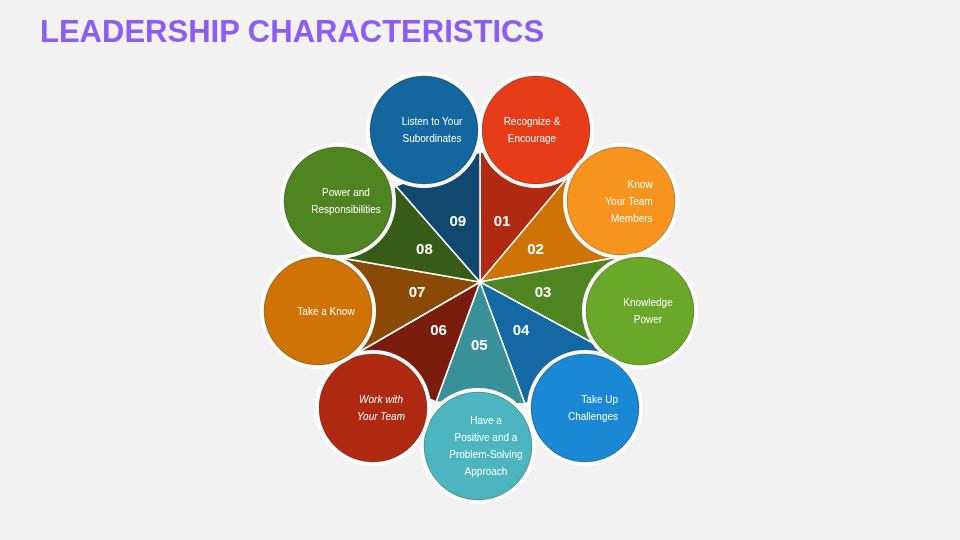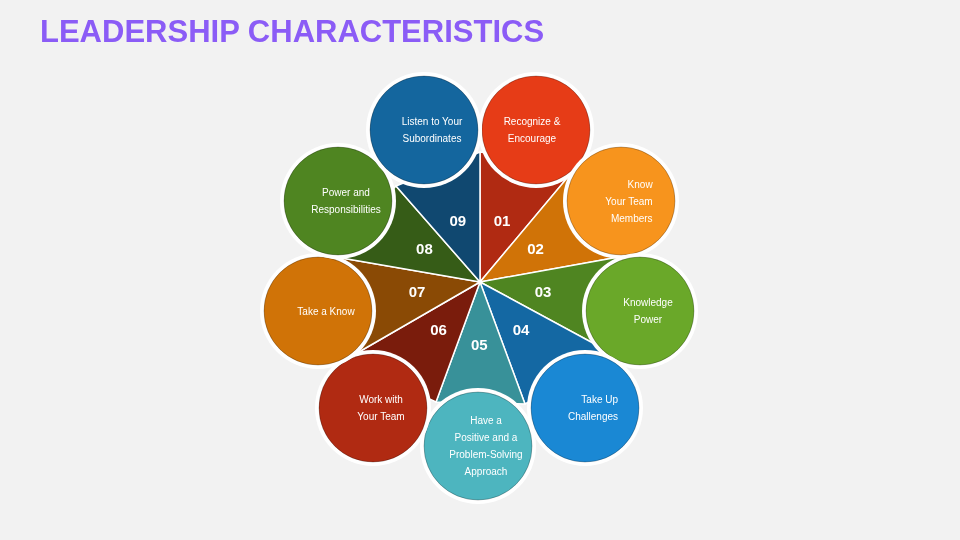--- a/index.html
+++ b/index.html
@@ -79,20 +79,20 @@
 Your Team
 Members</div>
     <div class="circle-label" style="left: 588px; top: 271px; height: 80px;">Knowledge
 Power</div>
     <div class="circle-label" style="left: 533px; top: 368px; height: 80px; text-align: right;">Take Up
 Challenges</div>
     <div class="circle-label" style="left: 426px; top: 406px; height: 80px;">Have a
 Positive and a
 Problem-Solving
 Approach</div>
-    <div class="circle-label" style="left: 321px; top: 368px; height: 80px;">Work with
+    <div class="circle-label" style="left: 321px; top: 368px; height: 80px; font-style: italic;">Work with
 Your Team</div>
     <div class="circle-label" style="left: 266px; top: 271px; height: 80px;">Take a Know</div>
     <div class="circle-label" style="left: 286px; top: 161px; height: 80px;">Power and
 Responsibilities</div>
     <div class="circle-label" style="left: 372px; top: 90px; height: 80px;">Listen to Your
 Subordinates</div>
   </div>
 
 </body></html>

